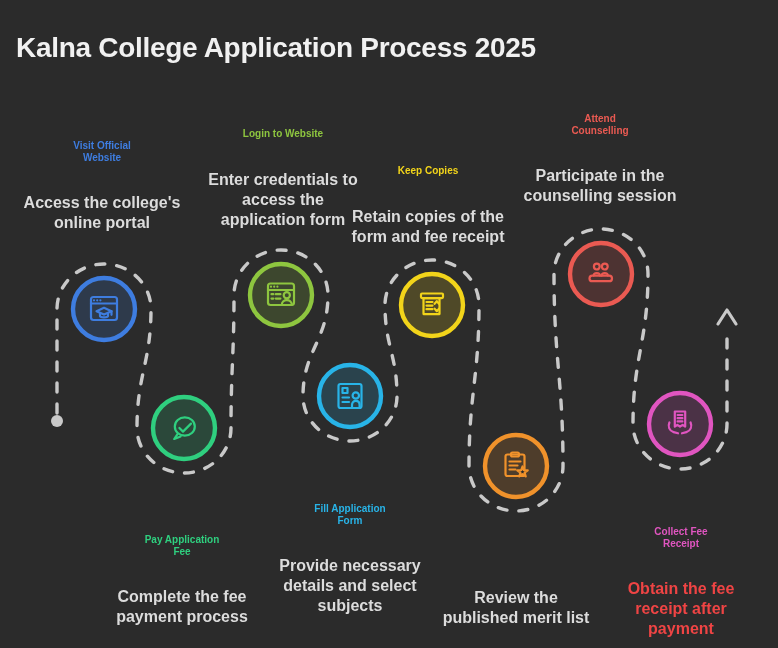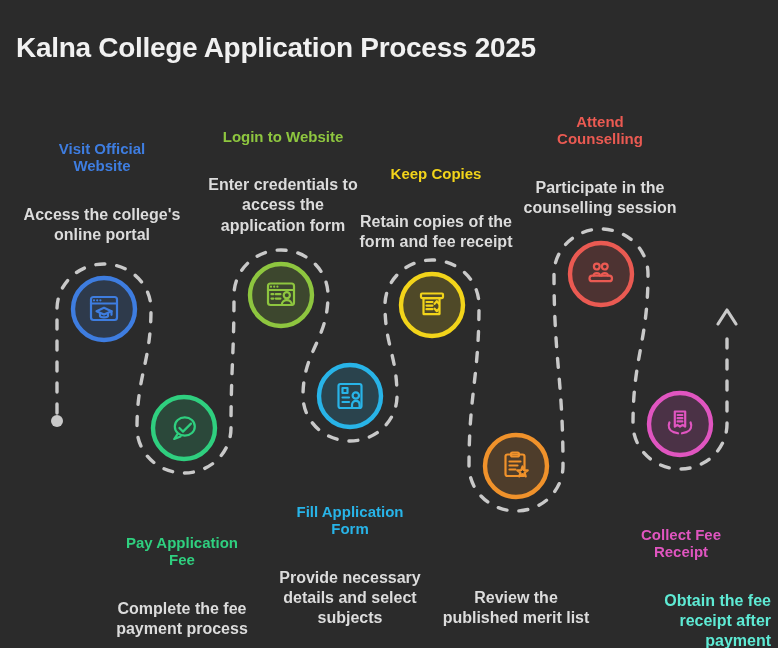--- a/index.html
+++ b/index.html
@@ -11,31 +11,31 @@
   .diagram-title{
     position:absolute;top:16px;left:0;width:778px;margin:16px;
     font-size:28px;font-weight:700;letter-spacing:-0.3px;
     color:#f1f1f1;
   }
   .path-canvas{position:absolute;left:0;top:0;}
   .step-label{
     position:absolute;width:180px;text-align:center;white-space:pre-line;
   }
   .step-label h3{
-    margin:0;font-size:15px;font-weight:700;line-height:1.15;
+    margin:0;font-size:10px;font-weight:700;line-height:1.15;
   }
   .step-label p{
     margin:12px 0 0 0;font-size:16px;font-weight:600;line-height:1.26;color:#dcdcdc;
   }
   
   .l1{left:12px;top:122px;}
   .l2{left:92px;top:516px;}
   .l3{left:193px;top:110px;}
   .l4{left:260px;top:485px;}
-  .l5{left:346px;top:147px;}
+  .l5{left:338px;top:147px;}
   .l6{left:426px;top:558px;}
   .l7{left:510px;top:95px;}
   .l8{left:591px;top:508px;}
 </style>
 </head>
 <body>
 
 <div class="stage">
 
   <h1 class="diagram-title" style="color: rgb(241, 241, 241);">Kalna College Application Process 2025</h1>
@@ -172,18 +172,18 @@
   </div>
   <div class="step-label l7">
     <h3 style="color: rgb(234, 90, 82);">Attend
 Counselling</h3>
     <p style="color: rgb(220, 220, 220);">Participate in the
 counselling session</p>
   </div>
   <div class="step-label l8">
     <h3 style="color: rgb(224, 85, 192);">Collect Fee
 Receipt</h3>
-    <p style="color: #5eead4; text-align: right;">Obtain the fee
+    <p style="color: #ef4444;">Obtain the fee
 receipt after
 payment</p>
   </div>
 
 </div>
 
 </body></html>

